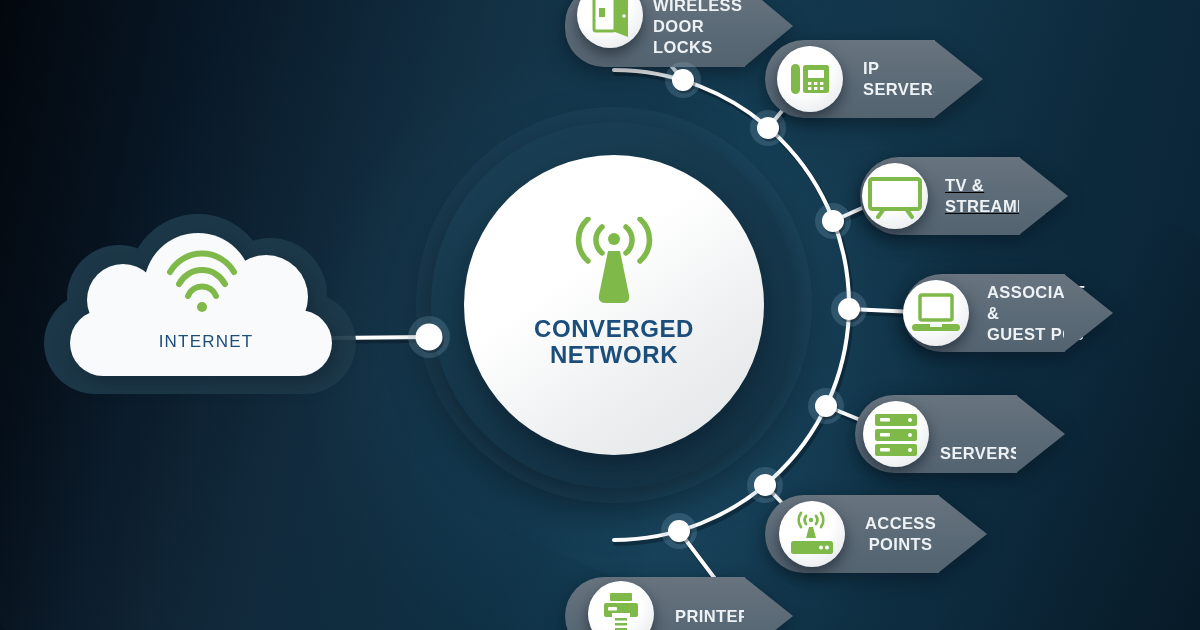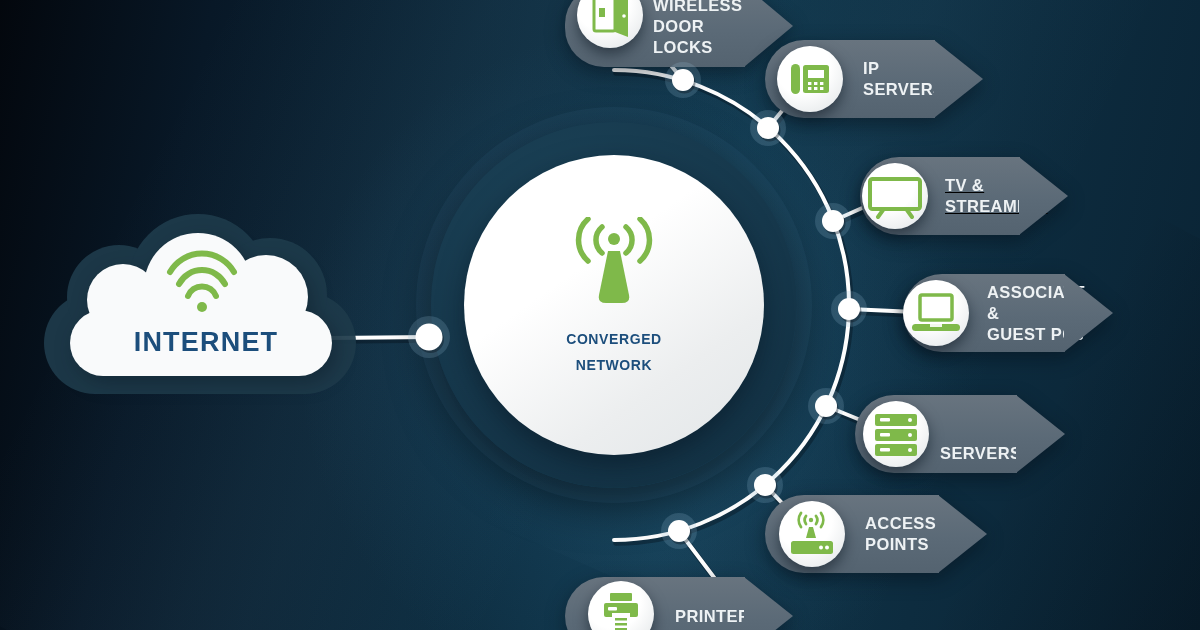--- a/index.html
+++ b/index.html
@@ -24,26 +24,26 @@
   .cloud-layer{z-index:2;}
 
   
   .hub-ring{position:absolute;left:431px;top:122px;width:366px;height:366px;border-radius:50%;
     background:radial-gradient(circle at 38% 28%, #1b4257 0%, #16384c 55%, #112e40 100%);
     box-shadow:0 0 0 15px rgba(100,160,195,0.07), 0 16px 44px rgba(0,0,0,0.55);z-index:2;}
   .hub-white{position:absolute;left:464px;top:155px;width:300px;height:300px;border-radius:50%;
     background:linear-gradient(145deg,#ffffff 38%,#eceeef 72%,#e2e6e8 100%);
     box-shadow:0 10px 26px rgba(6,18,30,0.5);z-index:2;}
   .hub-label{position:absolute;left:494px;top:316px;width:240px;text-align:center;z-index:3;
-    color:#1c4e7c;font-size:14px;line-height:26px;font-weight:bold;letter-spacing:0.6px;white-space:pre-line;margin-top:10px;}
+    color:#1c4e7c;font-size:24px;line-height:26px;font-weight:bold;letter-spacing:0.6px;white-space:pre-line;}
   .hub-icon{position:absolute;left:572px;top:217px;z-index:3;}
 
   
   .internet-label{position:absolute;left:106px;top:330px;width:200px;text-align:center;z-index:3;
-    color:#1c4e7c;font-size:27px;line-height:24px;font-weight:bold;letter-spacing:1.2px;}
+    color:#1c4e7c;font-size:17px;line-height:24px;font-weight:normal;letter-spacing:1.2px;}
 
   
   .banner{position:absolute;height:78px;display:flex;align-items:center;z-index:3;
     background:linear-gradient(180deg,#68747f 0%,#5b6a77 55%,#546370 100%);
     border-radius:39px 0 0 39px;
     filter:drop-shadow(0 6px 10px rgba(3,12,20,0.45));}
   .banner::after{content:"";position:absolute;right:-48px;top:0;width:49px;height:100%;
     background:linear-gradient(180deg,#68747f 0%,#5b6a77 55%,#546370 100%);
     clip-path:polygon(0 0,0 100%,100% 50%);}
   .banner-label{color:#eef2f4;font-size:16.5px;line-height:21px;font-weight:bold;
@@ -53,21 +53,21 @@
   .b1 .banner-label{padding-left:88px;}
   .b2{left:765px;top:40px;width:170px;}
   .b2 .banner-label{padding-left:98px;}
   .b3{left:860px;top:157px;width:160px;text-decoration:underline;}
   .b3 .banner-label{padding-left:85px;}
   .b4{left:903px;top:274px;width:162px;}
   .b4 .banner-label{padding-left:84px;}
   .b5{left:855px;top:395px;width:162px;}
   .b5 .banner-label{padding-left:85px;margin-top:39px;}
   .b6{left:765px;top:495px;width:174px;}
-  .b6 .banner-label{padding-left:100px;}
+  .b6 .banner-label{padding-left:100px;text-align:center;}
   .b7{left:565px;top:577px;width:180px;}
   .b7 .banner-label{padding-left:110px;}
 
   
   .node-circle{position:absolute;width:66px;height:66px;border-radius:50%;z-index:4;
     display:flex;align-items:center;justify-content:center;
     background:radial-gradient(circle at 38% 30%, #ffffff 45%, #eff1f2 72%, #dde2e5 100%);
     box-shadow:0 6px 14px rgba(4,14,24,0.5);}
   .c1{left:577px;top:-18px;}
   .c2{left:777px;top:46px;}

